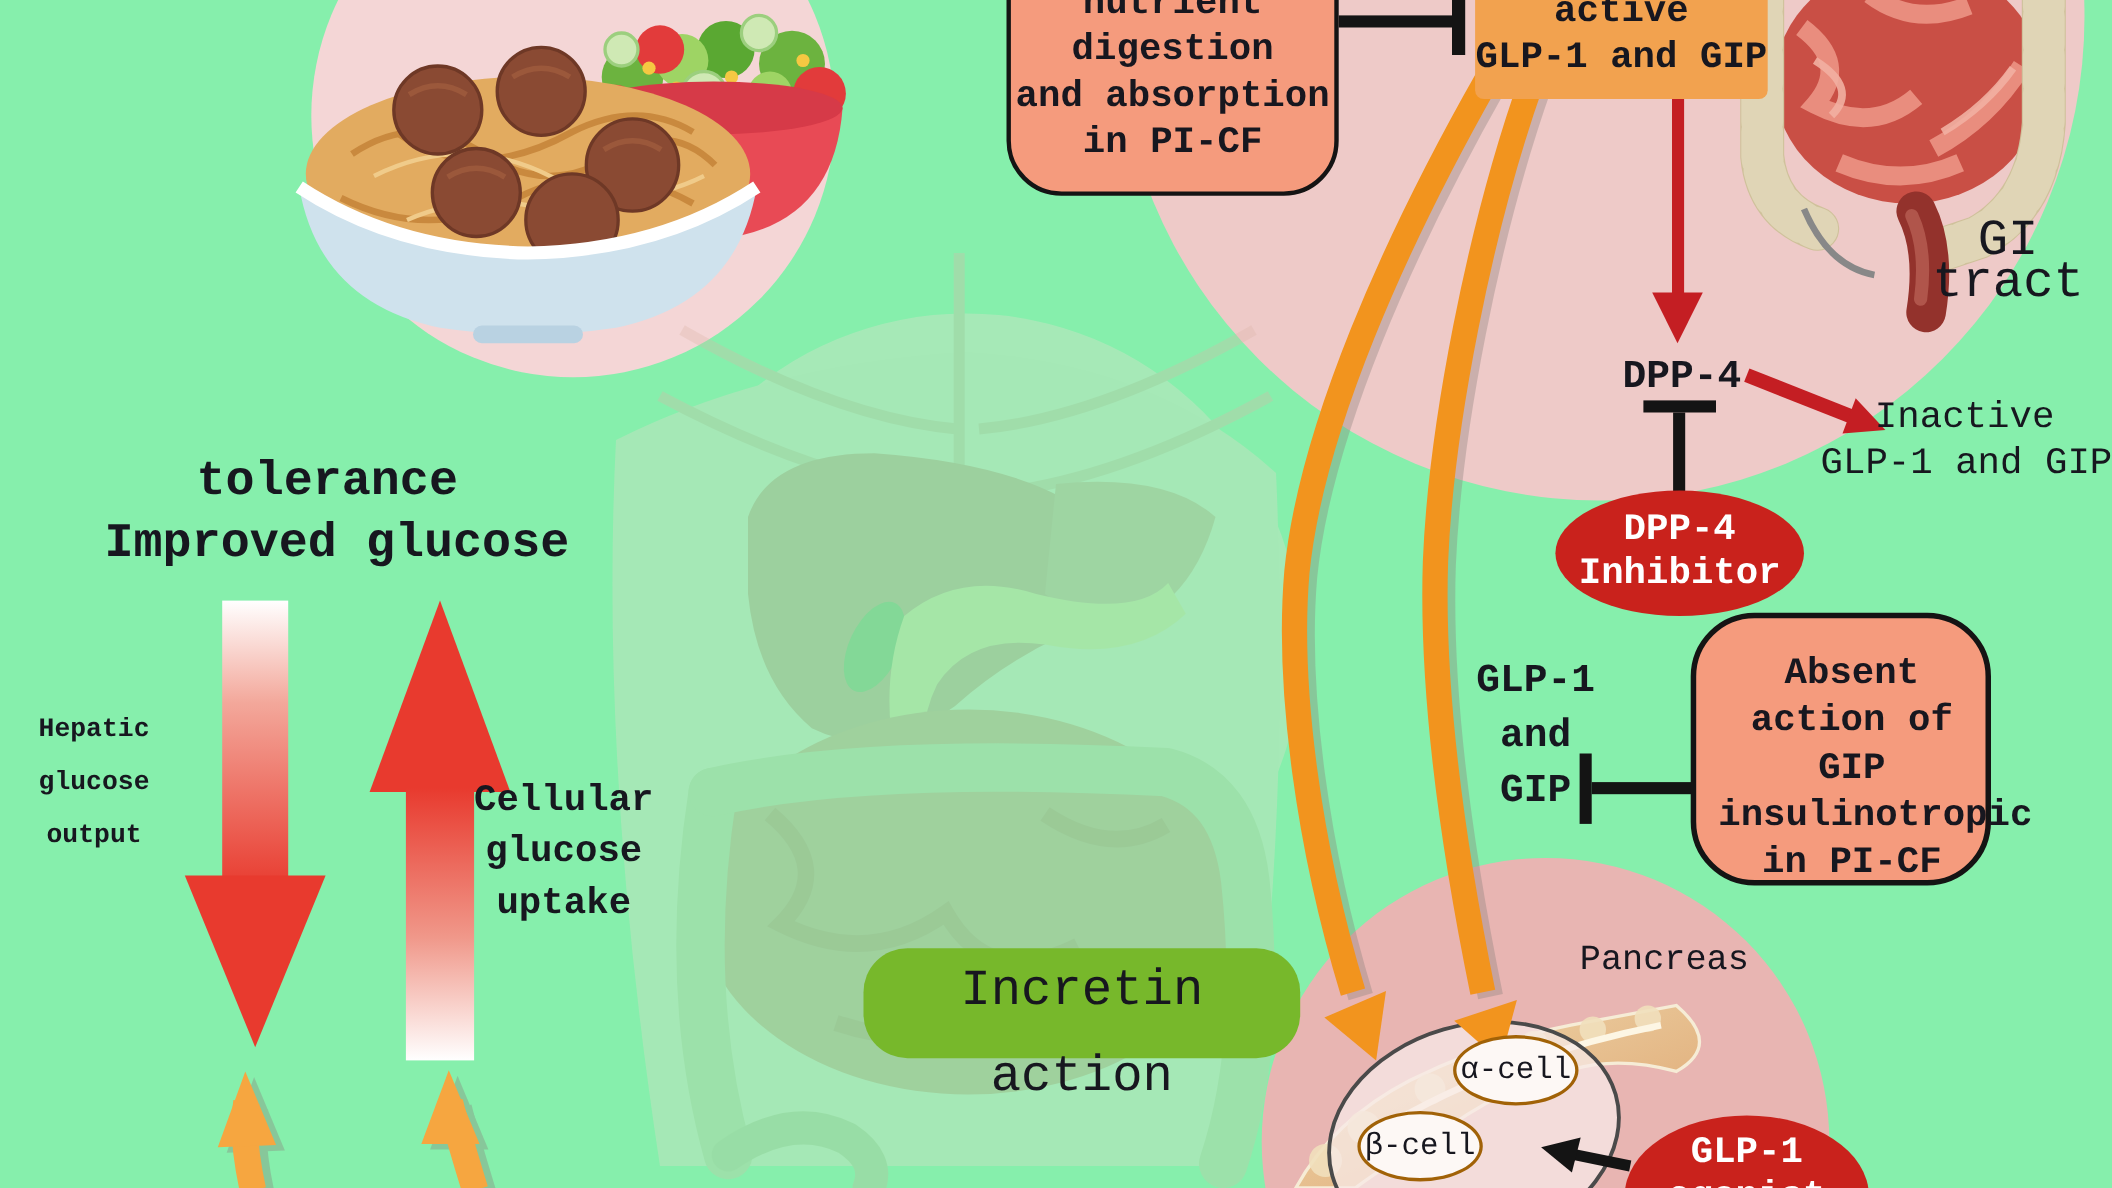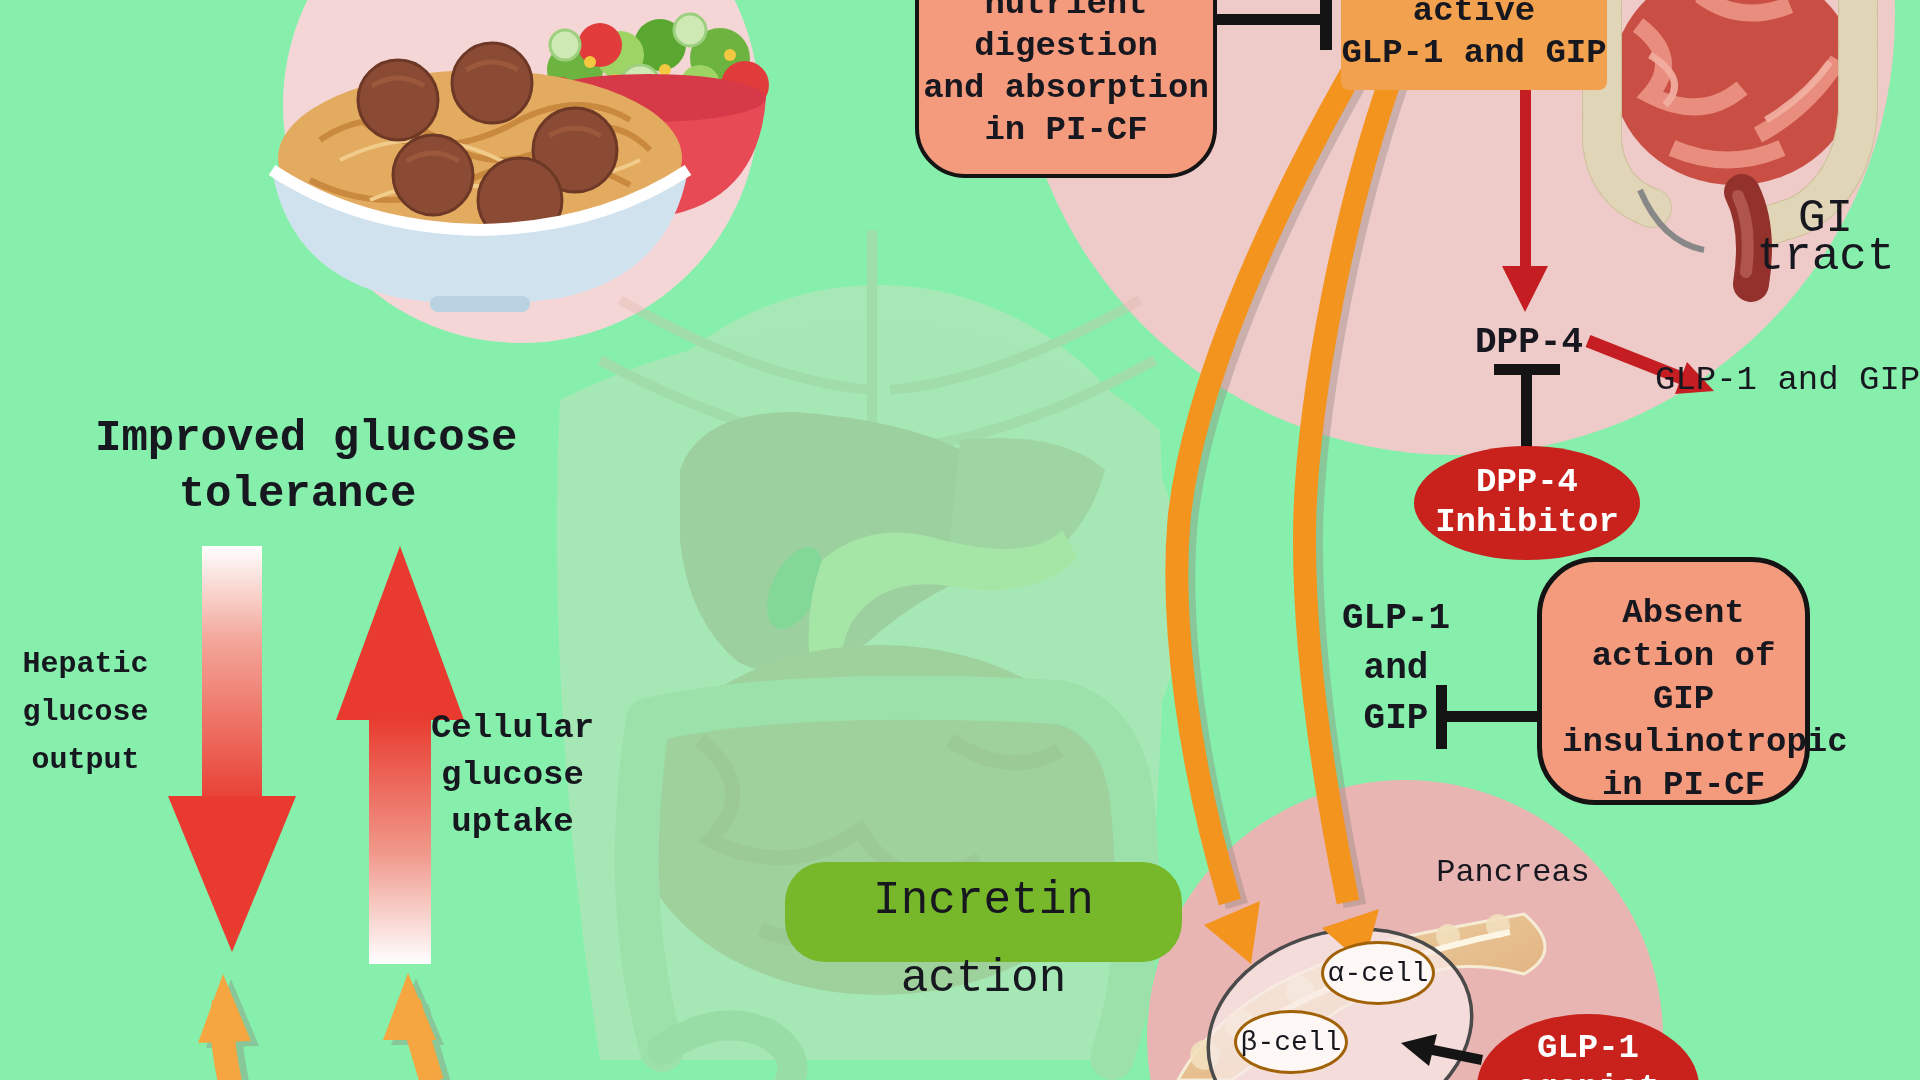--- a/index.html
+++ b/index.html
@@ -227,20 +227,21 @@
 <div class="roundbox lines-34" style="left:1341px;top:-36px;width:266px;height:126px;padding-top:26px;background:#f2a24f;border-radius:8px;">
   <div>active</div>
   <div>GLP-1 and GIP</div>
 </div>
 
 <div class="lbl" style="left:1738px;top:200px;width:175px;font-size:46px;line-height:38px;">GI tract</div>
 
 <div class="lbl" style="left:1454px;top:322px;width:150px;font-size:36px;line-height:42px;font-weight:600;">DPP-4</div>
 
 <div class="lbl" style="left:1655px;top:359px;width:262px;font-size:34px;line-height:42px;">
+  <div>Inactive</div>
   <div>GLP-1 and GIP</div>
 </div>
 
 <div class="ellipse white" style="left:1414px;top:446px;width:226px;height:114px;background:#c9221c;padding-top:16px;font-size:34px;line-height:40px;font-weight:600;">
   <div>DPP-4</div>
   <div>Inhibitor</div>
 </div>
 
 <div class="lbl w700" style="left:1338px;top:594px;width:116px;font-size:36px;line-height:50px;">
   <div>GLP-1</div>
@@ -249,25 +250,25 @@
 </div>
 
 <div class="roundbox salmon" style="left:1537px;top:557px;width:273px;height:248px;border-width:5px;border-radius:58px;padding-top:30px;font-size:34px;line-height:43px;padding-left:20px;">
   <div>Absent</div>
   <div>action of GIP</div>
   <div>insulinotropic</div>
   <div>in PI-CF</div>
 </div>
 
 <div class="lbl w700" style="left:95px;top:410px;width:405px;font-size:44px;line-height:56px;">
+  <div>tolerance</div>
   <div>Improved glucose</div>
-  <div>tolerance</div>
-</div>
-
-<div class="lbl w700" style="left:8px;top:640px;width:155px;font-size:30px;line-height:48px;">
+</div>
+
+<div class="lbl w700" style="left:8px;top:640px;width:155px;font-size:24px;line-height:48px;">
   <div>Hepatic</div>
   <div>glucose</div>
   <div>output</div>
 </div>
 
 <div class="lbl w700" style="left:425px;top:705px;width:175px;font-size:34px;line-height:47px;">
   <div>Cellular</div>
   <div>glucose</div>
   <div>uptake</div>
 </div>

